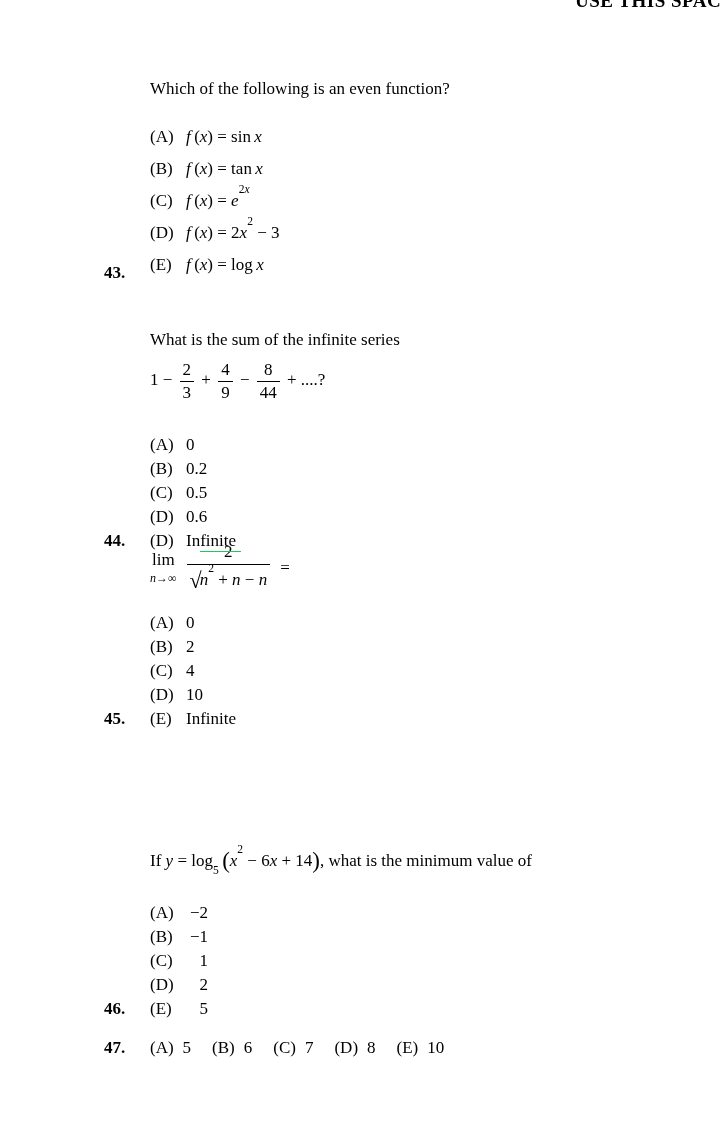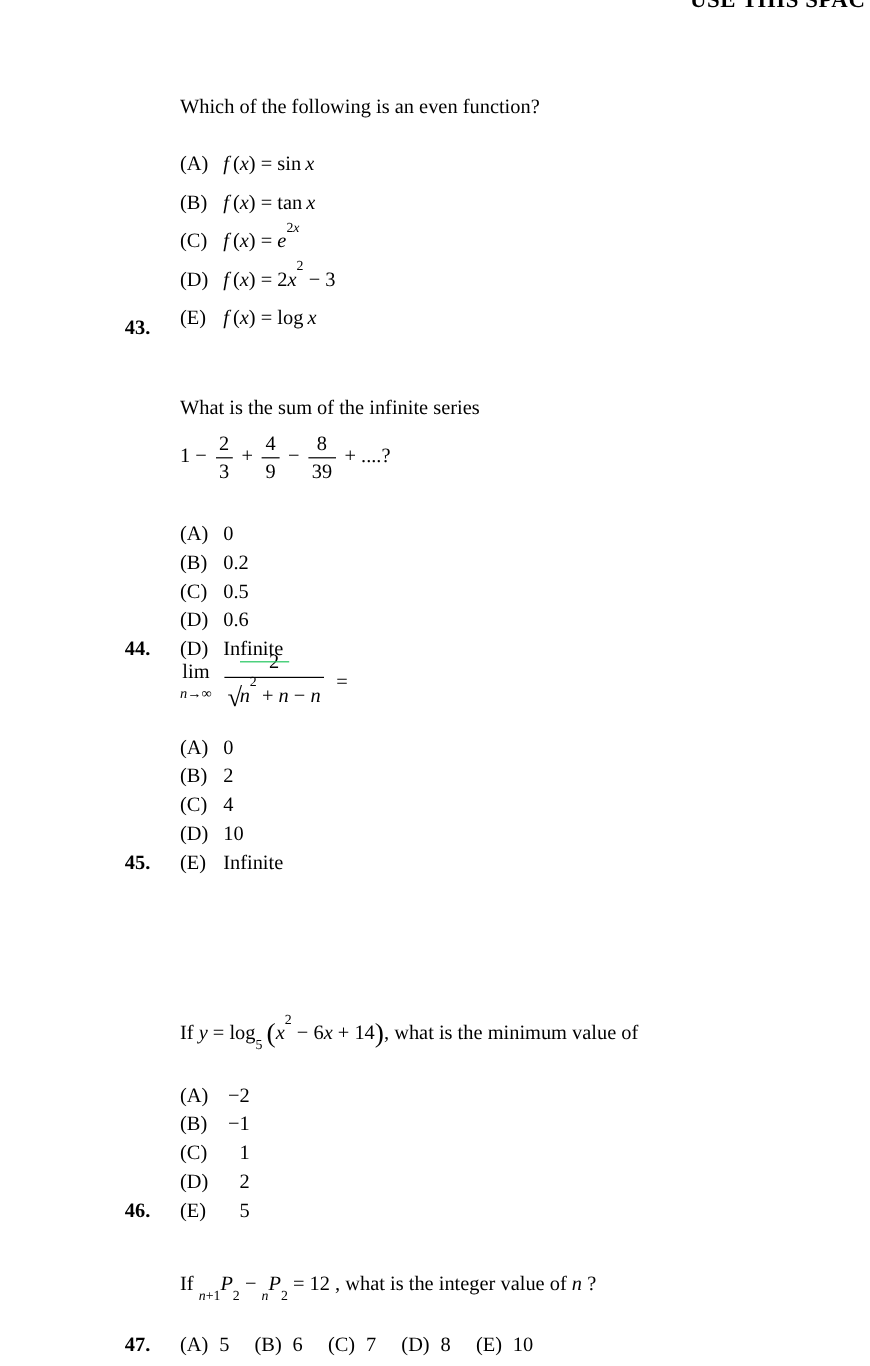--- a/index.html
+++ b/index.html
@@ -80,21 +80,21 @@
         </div>
       </div>
     </div>
   </section>
 
   <section class="q q44">
     <div class="qrow">
       <span class="qnum">44.</span>
       <div class="qbody">
         <div class="stem">What is the sum of the infinite series</div>
-        <div class="expr">1 − <span class="frac"><span class="num">2</span><span class="den">3</span></span> + <span class="frac"><span class="num">4</span><span class="den">9</span></span> − <span class="frac"><span class="num">8</span><span class="den">39</span></span> + ....?</div>
+        <div class="expr">1 − <span class="frac"><span class="num">2</span><span class="den">3</span></span> + <span class="frac"><span class="num">4</span><span class="den">9</span></span> − <span class="frac"><span class="num">8</span><span class="den">44</span></span> + ....?</div>
         <div class="choices">
           <div class="choice">
             <span class="clabel">(A)</span>
             <span class="cval">0</span>
           </div>
           <div class="choice">
             <span class="clabel">(B)</span>
             <span class="cval">0.2</span>
           </div>
           <div class="choice">
@@ -183,21 +183,20 @@
           </div>
         </div>
       </div>
     </div>
   </section>
 
   <section class="q q47">
     <div class="qrow">
       <span class="qnum">47.</span>
       <div class="qbody">
-        <div class="stem">If <sub><i>n</i>+1</sub><i>P</i><sub>2</sub> − <sub><i>n</i></sub><i>P</i><sub>2</sub> = 12 , what is the integer value of <i>n</i> ?</div>
         <div class="choices-h">
           <div class="choice">
             <span class="clabel">(A)</span>
             <span class="cval">5</span>
           </div>
           <div class="choice">
             <span class="clabel">(B)</span>
             <span class="cval">6</span>
           </div>
           <div class="choice">

